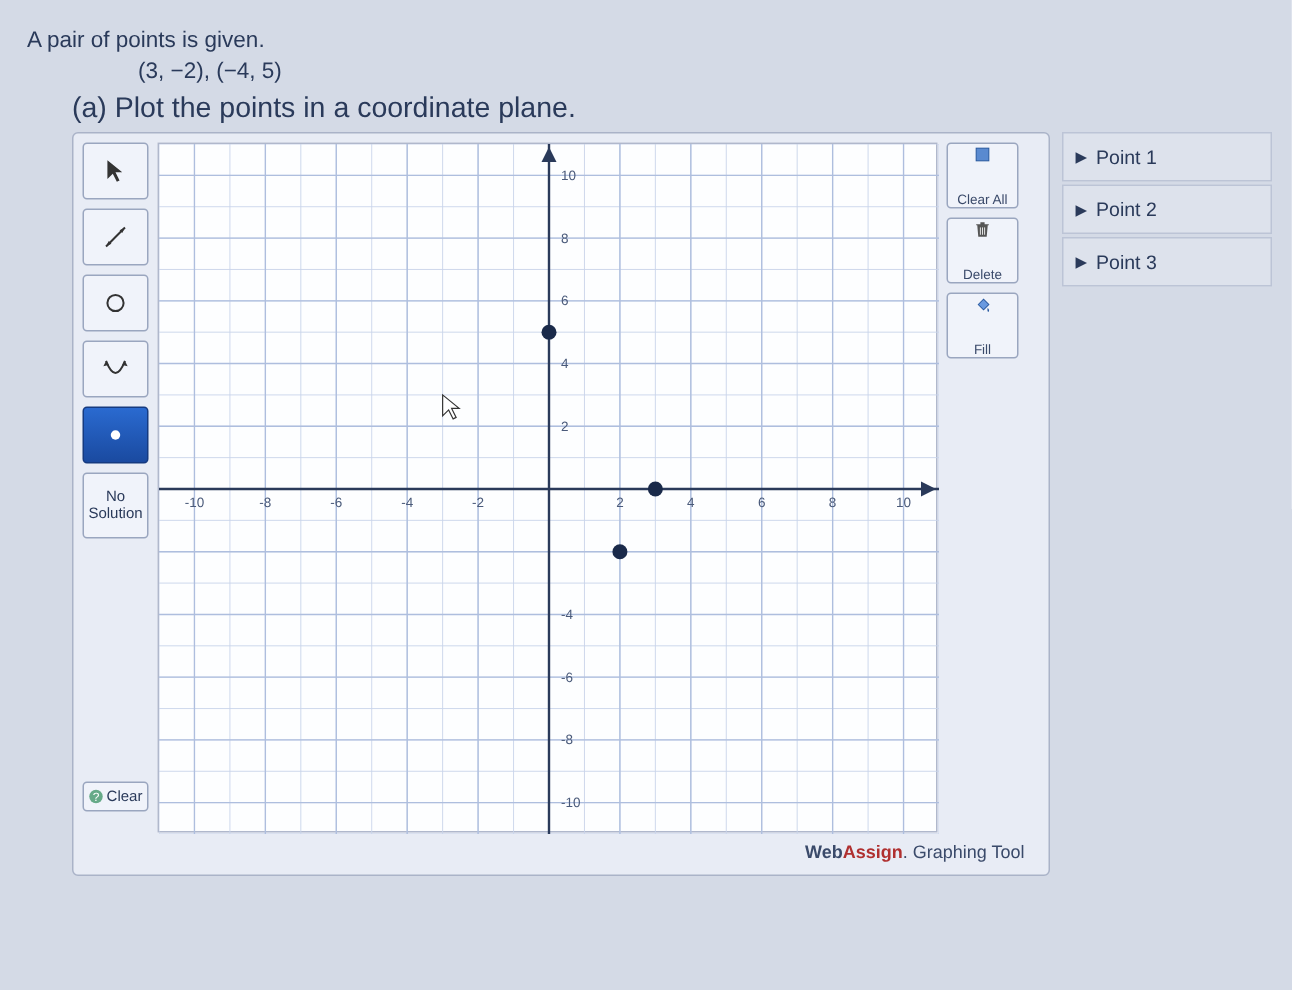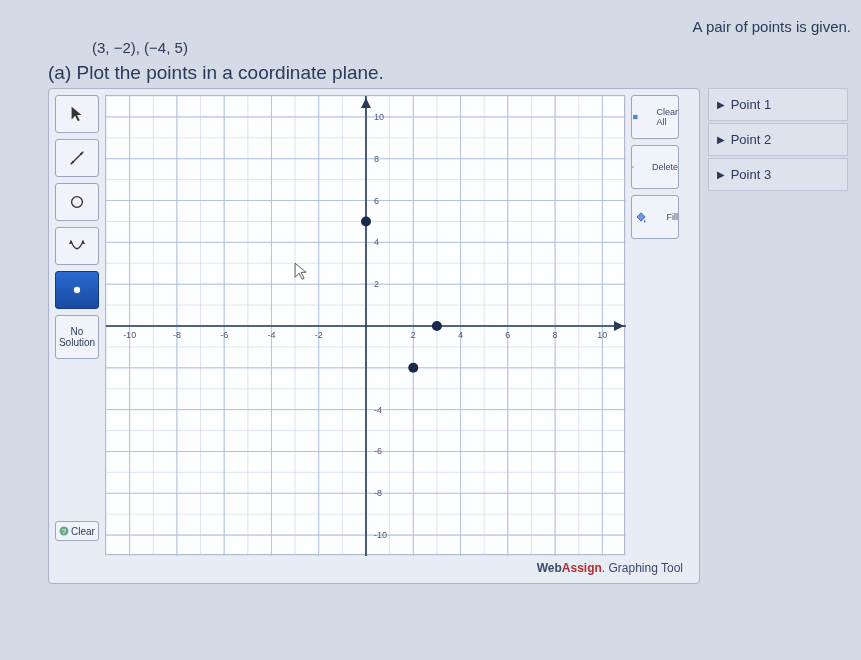--- a/index.html
+++ b/index.html
@@ -7,21 +7,21 @@
       font-family: Arial, sans-serif;
       background: #d4dae6;
       width: 861px;
       height: 660px;
       overflow: hidden;
       color: #2a3a5a;
     }
     .wrap {
       padding: 10px 10px 0 18px;
     }
-    .prompt { font-size: 15px; margin: 8px 0 4px; text-align: right; }
+    .prompt { font-size: 15px; margin: 8px 0 4px; }
     .points { font-size: 15px; margin-left: 74px; margin-bottom: 6px; }
     .subq { font-size: 19px; margin-left: 30px; margin-bottom: 4px; }
     .panel {
       margin-left: 30px;
       display: flex;
       align-items: flex-start;
       gap: 8px;
     }
     .graph-shell {
       background: #e8ecf5;
@@ -57,21 +57,21 @@
       justify-content: center;
       font-size: 12px;
       cursor: pointer;
     }
     .tool-btn.tall { height: 44px; font-size: 10px; flex-direction: column; line-height: 1.1; text-align:center;}
     .tool-btn.selected {
       background: linear-gradient(#2a6ad0, #1a4aa0);
       border-color: #153a80;
     }
     .tool-btn svg, .action-btn svg { width: 18px; height: 18px; }
-    .action-btn { height: 44px; flex-direction: row; font-size: 9px; gap:18px; color:#3a4a6a;}
+    .action-btn { height: 44px; flex-direction: column; font-size: 9px; gap:18px; color:#3a4a6a;}
     .help-btn {
       background: #f0f3fa;
       border: 1px solid #9aa6bf;
       border-radius: 3px;
       height: 20px;
       width: 44px;
       font-size: 10px;
       display:flex;
       align-items:center;
       justify-content:center;

